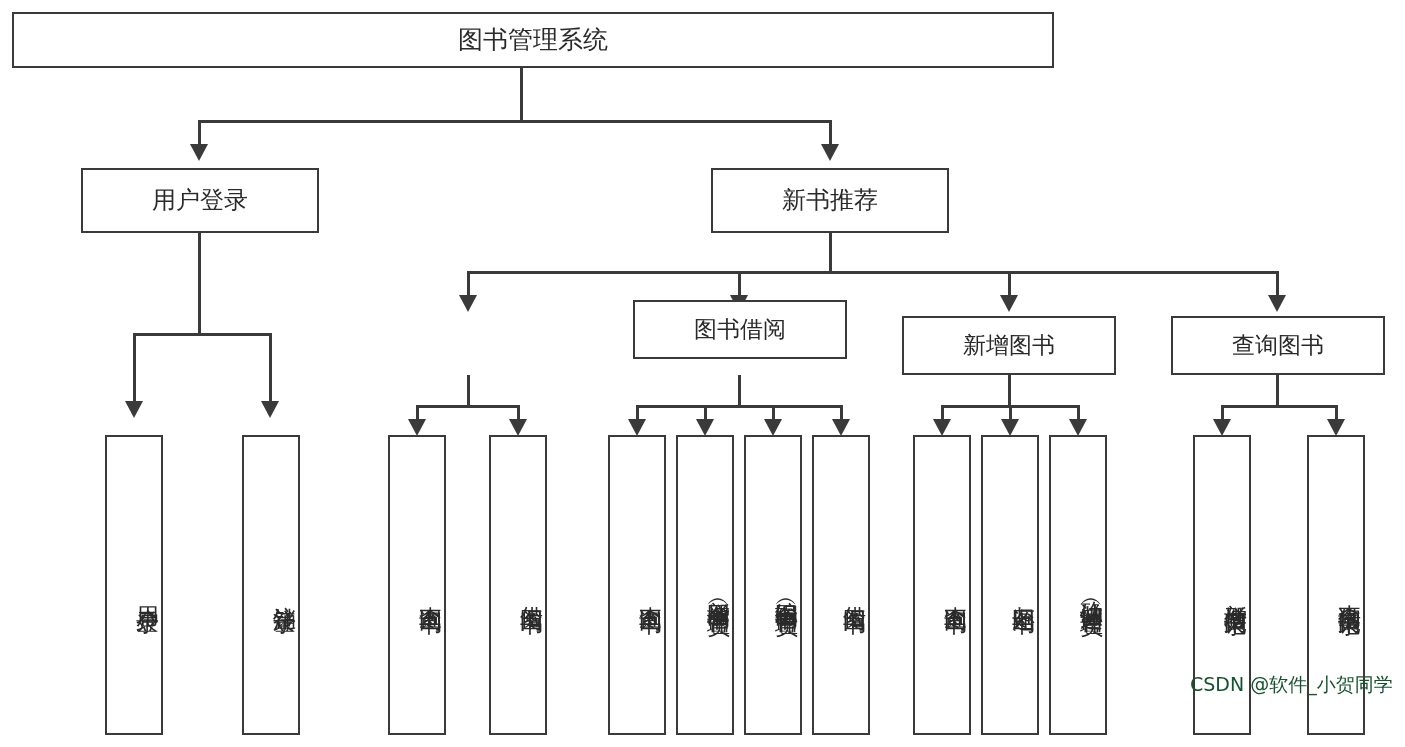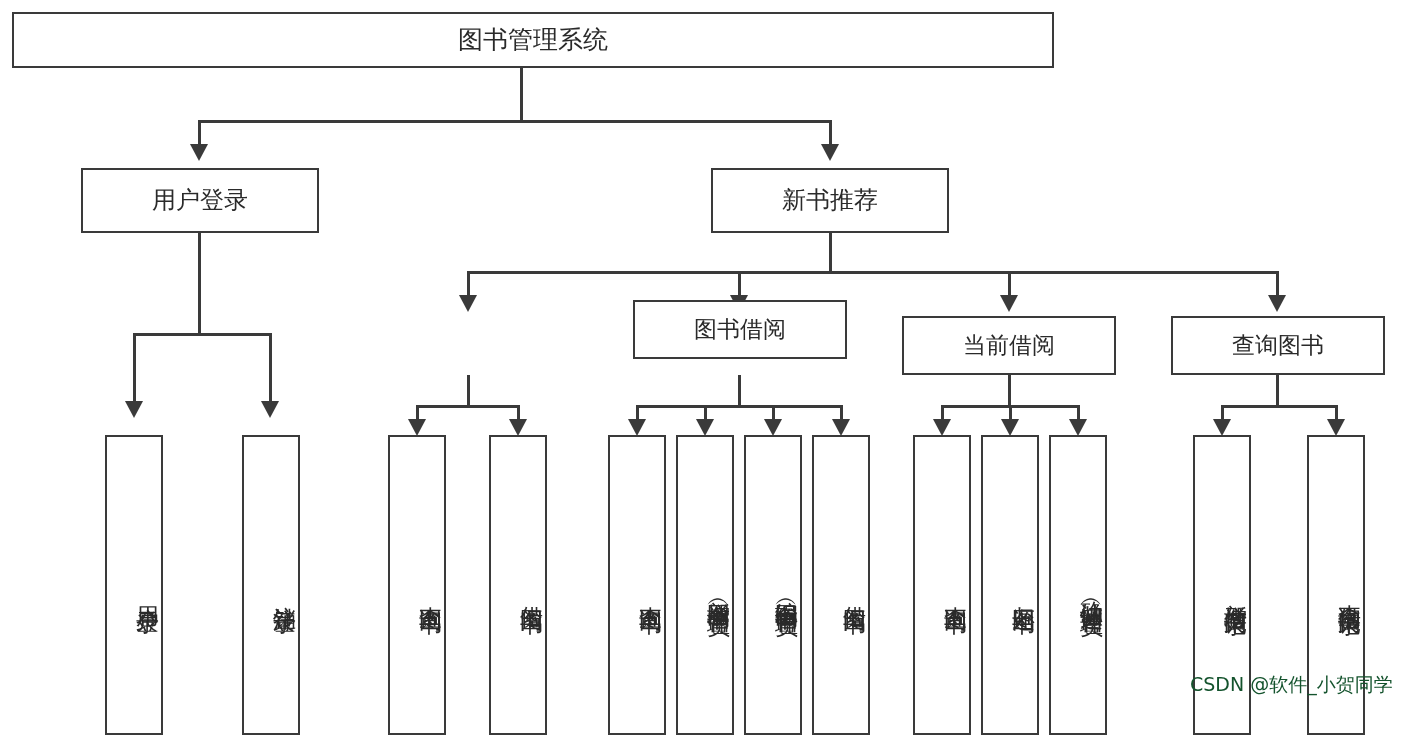--- a/index.html
+++ b/index.html
@@ -115,21 +115,21 @@
   <div class="arrow" style="left:730px;top:295px;"></div>
   <div class="vline" style="left:1008px;top:271px;height:26px;"></div>
   <div class="arrow" style="left:1000px;top:295px;"></div>
   <div class="vline" style="left:1276px;top:271px;height:26px;"></div>
   <div class="arrow" style="left:1268px;top:295px;"></div>
 
   <div class="node lvl3" style="left:633px;top:300px;width:214px;height:59px;">
     <span>图书借阅</span>
   </div>
   <div class="node lvl3" style="left:902px;top:316px;width:214px;height:59px;">
-    <span>当前借阅</span>
+    <span>新增图书</span>
   </div>
   <div class="node lvl3" style="left:1171px;top:316px;width:214px;height:59px;">
     <span>查询图书</span>
   </div>
 
   <div class="vline" style="left:467px;top:375px;height:33px;"></div>
   <div class="hline" style="left:416px;top:405px;width:104px;"></div>
   <div class="vline" style="left:416px;top:405px;height:16px;"></div>
   <div class="arrow" style="left:408px;top:419px;"></div>
   <div class="vline" style="left:517px;top:405px;height:16px;"></div>

